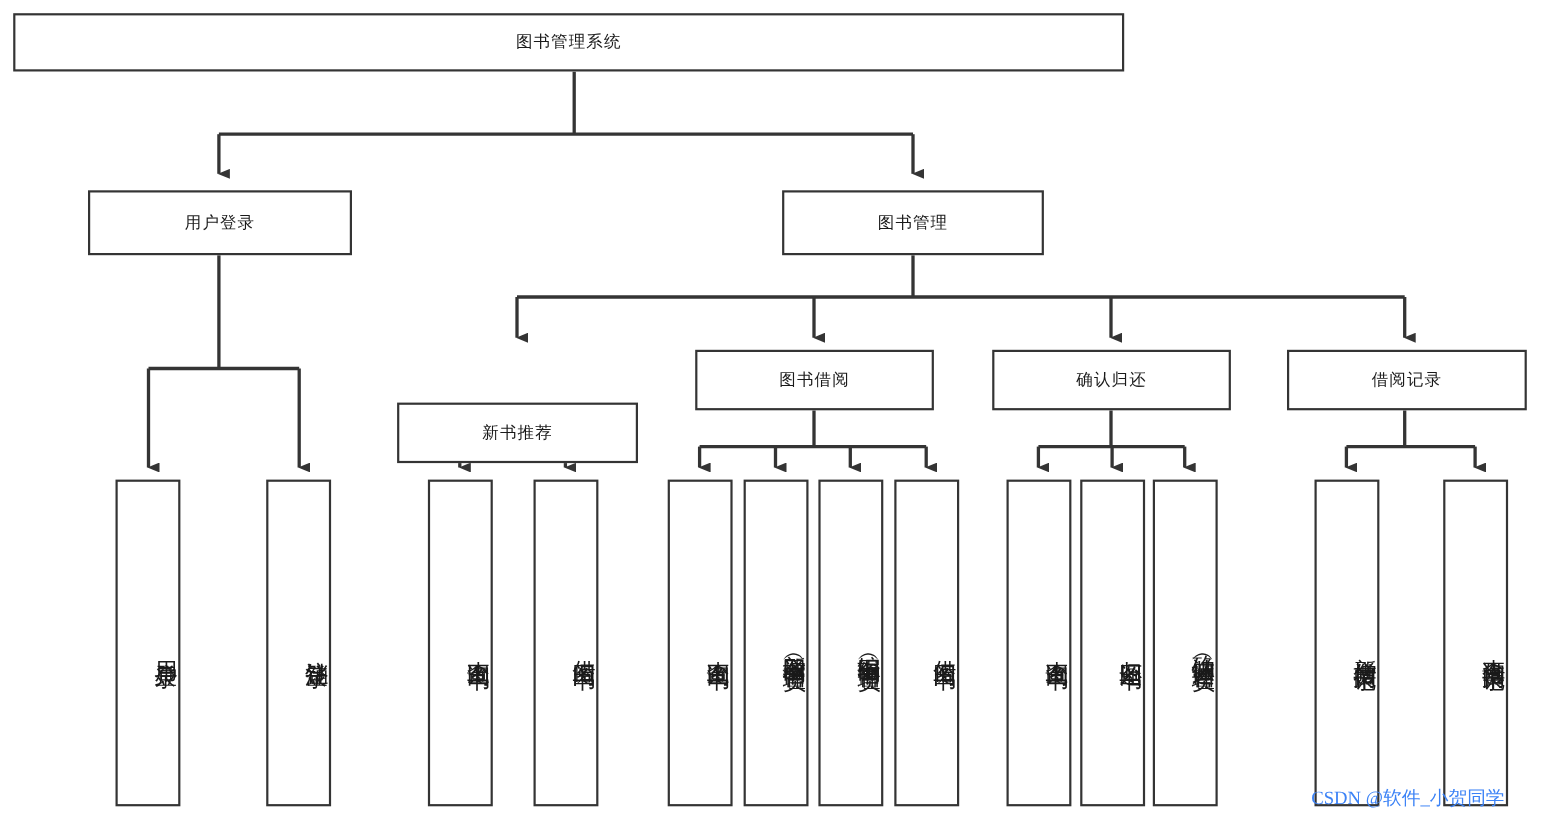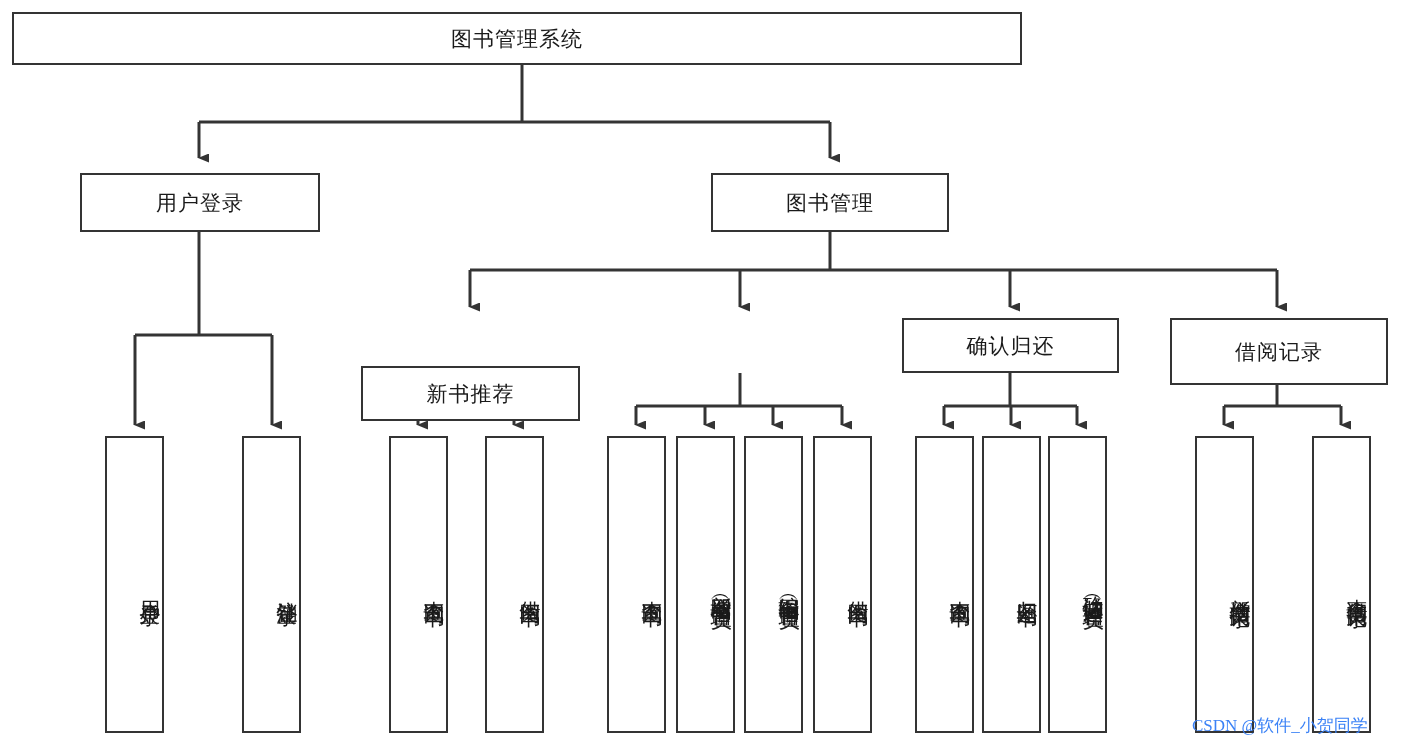--- a/index.html
+++ b/index.html
@@ -27,21 +27,21 @@
     position: absolute;
     box-sizing: border-box;
     border: 2px solid #343434;
     background: #ffffff;
     display: flex;
     align-items: center;
     justify-content: center;
     color: #1a1a1a;
   }
   .node.horiz {
-    font-size: 21px;
+    font-size: 15px;
     letter-spacing: 1px;
   }
   .node.vert {
     writing-mode: vertical-rl;
     text-orientation: upright;
     font-size: 21px;
     letter-spacing: 2px;
     line-height: 1.15;
     padding-top: 6px;
     align-items: flex-start;
@@ -125,24 +125,27 @@
   <div class="node horiz" style="left:80px; top:173px; width:240px; height:59px;">
     <span>用户登录</span>
   </div>
   <div class="node horiz" style="left:711px; top:173px; width:238px; height:59px;">
     <span>图书管理</span>
   </div>
 
   <div class="node horiz" style="left:361px; top:318px; width:219px; height:55px;margin-top:48px;">
     <span>新书推荐</span>
   </div>
+  <div class="node horiz" style="left:632px; top:318px; width:217px; height:55px;">
+    <span>图书借阅</span>
+  </div>
   <div class="node horiz" style="left:902px; top:318px; width:217px; height:55px;">
     <span>确认归还</span>
   </div>
-  <div class="node horiz" style="left:1170px; top:318px; width:218px; height:67px;">
+  <div class="node horiz" style="left:1170px; top:318px; width:218px; height:55px;">
     <span>借阅记录</span>
   </div>
 
   <div class="node vert" style="left:105px; top:436px; width:59px; height:297px;">
     <span class="vlabel">用户登录</span>
   </div>
   <div class="node vert" style="left:242px; top:436px; width:59px; height:297px;">
     <span class="vlabel">注销登录</span>
   </div>
 

